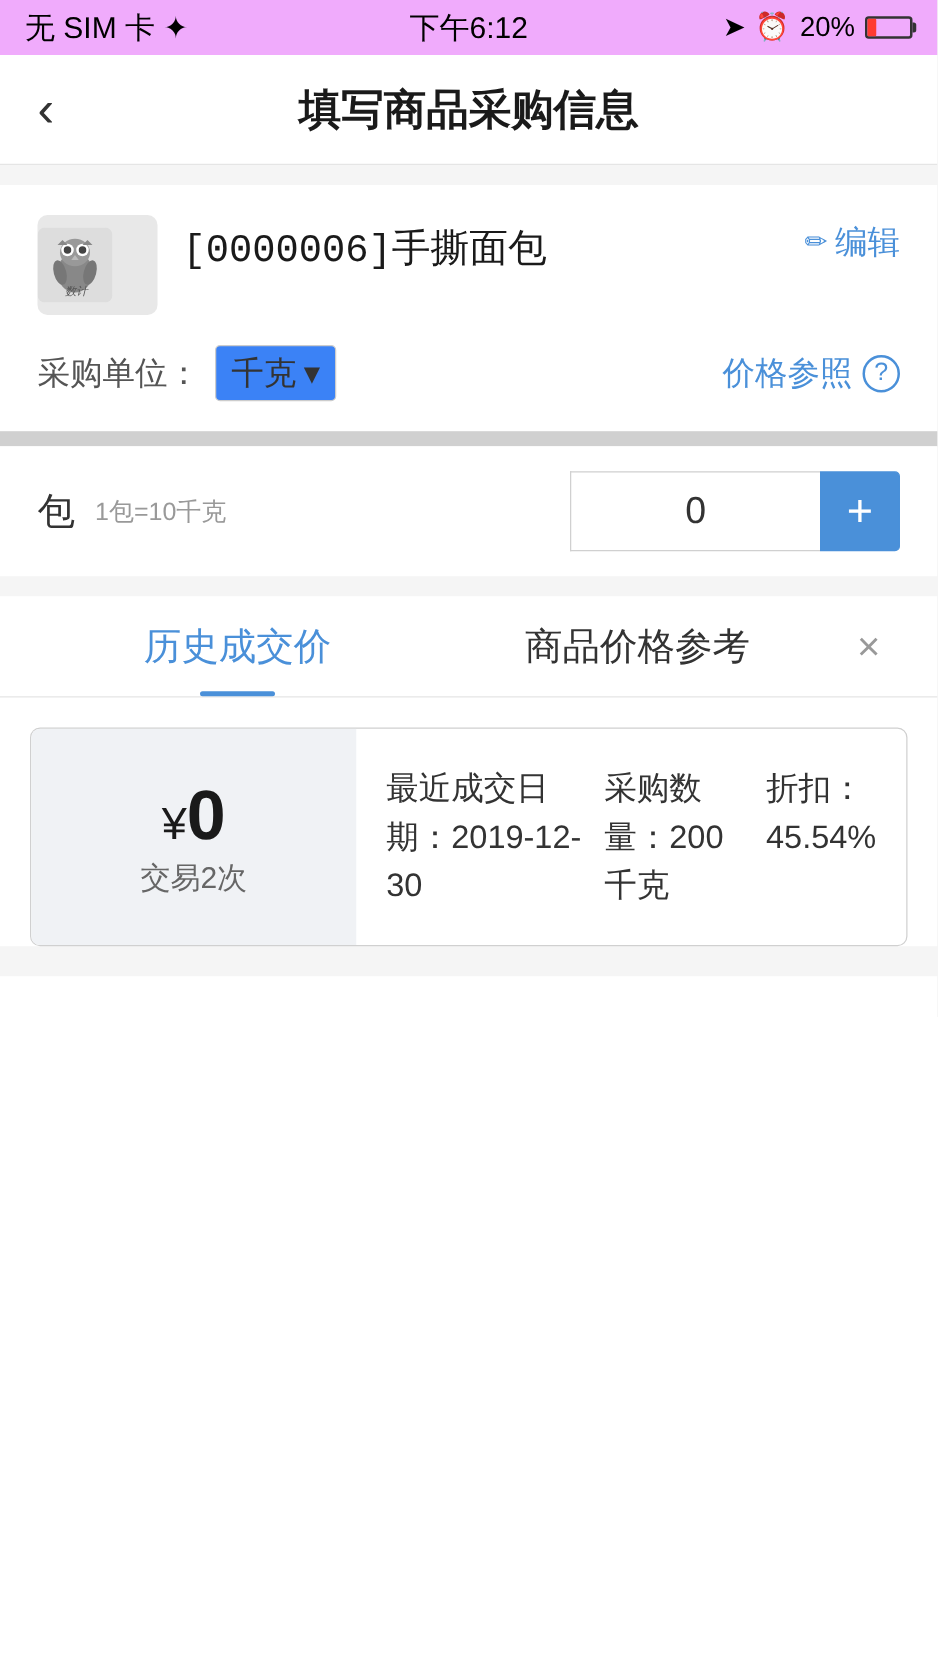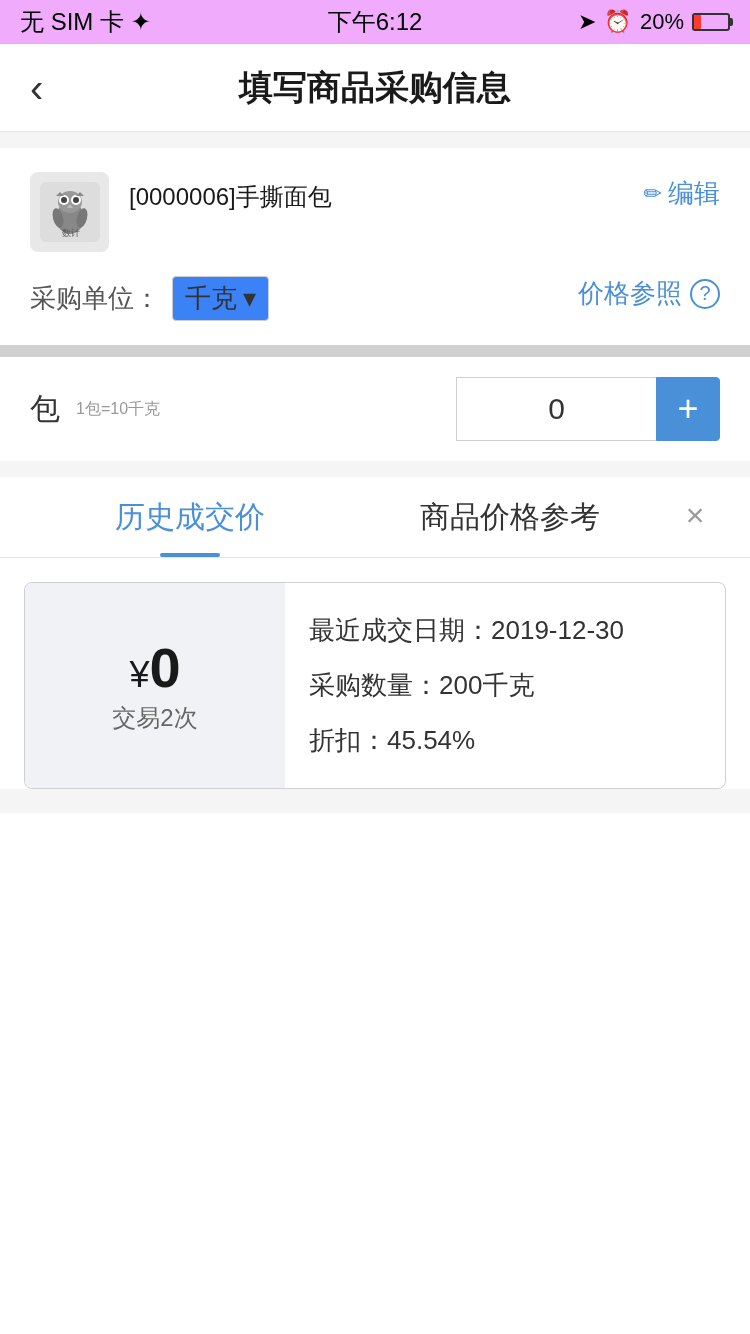--- a/index.html
+++ b/index.html
@@ -110,59 +110,60 @@
       align-items: flex-start;
       justify-content: space-between;
       margin-bottom: 20px;
     }
     .product-info {
       display: flex;
       align-items: flex-start;
       gap: 20px;
     }
     .product-thumb {
-      width: 79px;
+      width: 96px;
       height: 80px;
       background: #e8e8e8;
       border-radius: 8px;
       display: flex;
       align-items: center;
-      justify-content: center;
       flex-shrink: 0;
       overflow: hidden;
+      font-style: italic;
     }
     .product-name-row {
       display: flex;
       flex-direction: column;
       justify-content: center;
     }
     .product-name {
-      font-size: 24px;
+      font-size: 31px;
       color: #1a1a1a;
       font-weight: 500;
       line-height: 1.4;
       padding-top: 8px;
+      font-family: Liberation Mono, monospace;
     }
     .edit-btn {
       display: flex;
       align-items: center;
       gap: 6px;
       color: #4a90d9;
       font-size: 26px;
       cursor: pointer;
       flex-shrink: 0;
       padding-top: 4px;
     }
     .edit-icon {
       font-size: 22px;
     }
 
     .product-unit-row {
       display: flex;
-      align-items: flex-start;
+      align-items: center;
       justify-content: space-between;
       margin-top: 24px;
     }
     .unit-label {
       font-size: 26px;
       color: #555;
       display: flex;
       align-items: center;
       gap: 12px;
     }
@@ -216,21 +217,21 @@
       display: flex;
       align-items: center;
       gap: 16px;
     }
     .qty-unit {
       font-size: 30px;
       color: #333;
       font-weight: 500;
     }
     .qty-desc {
-      font-size: 16px;
+      font-size: 20px;
       color: #999;
     }
     .quantity-control {
       display: flex;
       align-items: center;
       gap: 0;
     }
     .qty-input-box {
       width: 200px;
       height: 64px;
@@ -261,21 +262,20 @@
     .tabs-section {
       background: #fff;
       margin-top: 16px;
     }
     .tabs-header {
       display: flex;
       align-items: center;
       border-bottom: 1px solid #e5e5e5;
       padding: 0 30px;
       position: relative;
-      font-family: Liberation Mono, monospace;
     }
     .tab-item {
       flex: 1;
       height: 80px;
       display: flex;
       align-items: center;
       justify-content: center;
       font-size: 30px;
       cursor: pointer;
       position: relative;
@@ -338,21 +338,21 @@
     }
     .price-trade-count {
       font-size: 24px;
       color: #666;
       margin-top: 3px;
     }
     .price-right {
       flex: 1;
       padding: 28px 24px;
       display: flex;
-      flex-direction: column;
+      flex-direction: row;
       gap: 16px;
       justify-content: center;
     }
     .price-detail-row {
       font-size: 26px;
       color: #333;
       line-height: 1.5;
     }
 
     

